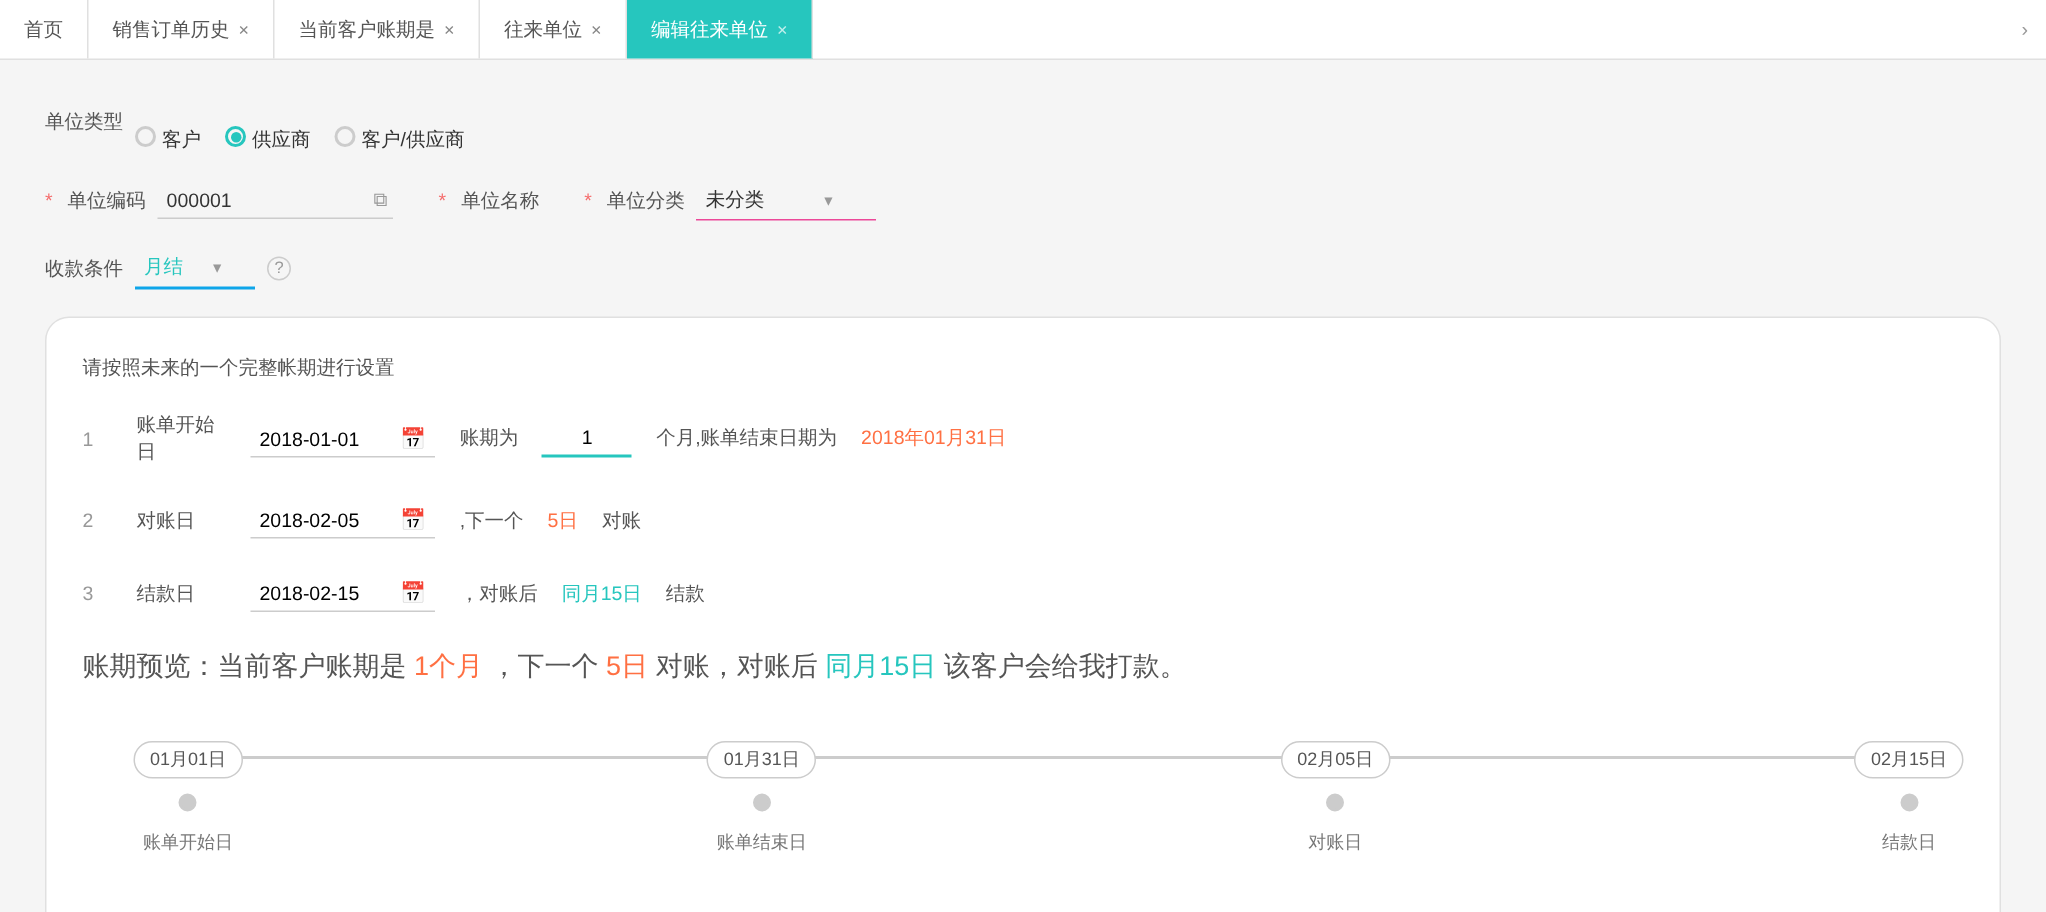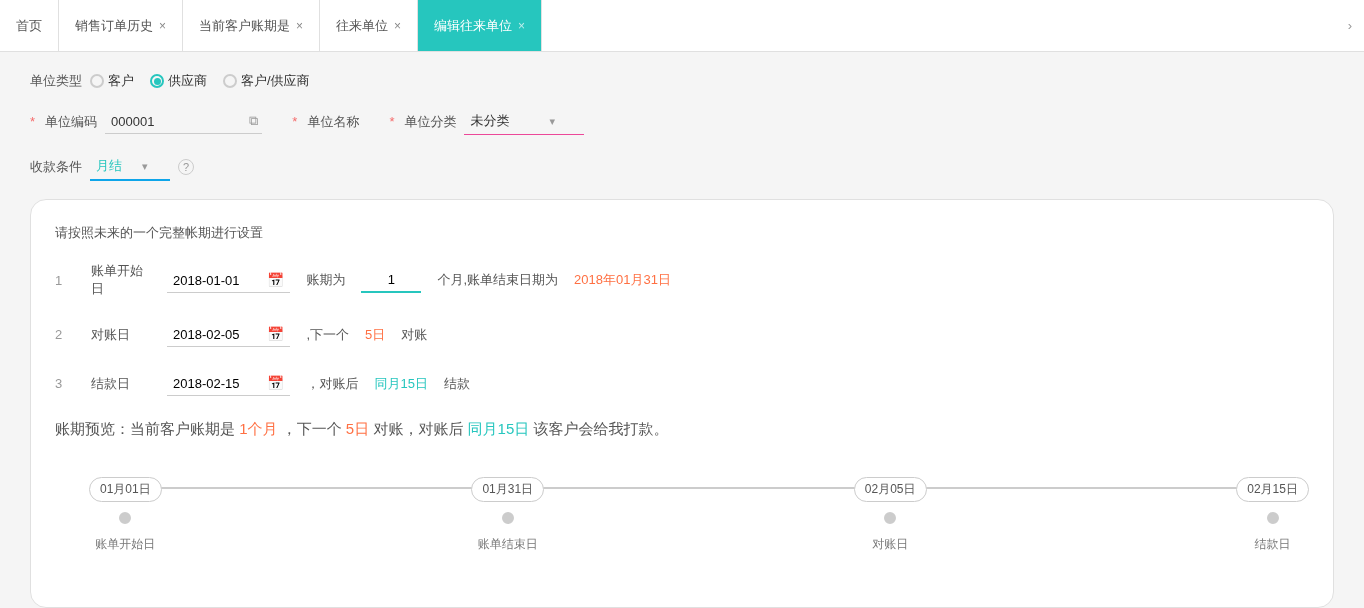--- a/index.html
+++ b/index.html
@@ -4,21 +4,21 @@
   <style>
     * { box-sizing: border-box; margin: 0; padding: 0; }
     body { font-family: 'Microsoft YaHei', Arial, sans-serif; font-size: 13px; background: #f5f5f5; color: #333; }
 
     
     .tab-bar {
       display: flex;
       align-items: stretch;
       background: #fff;
       border-bottom: 1px solid #e0e0e0;
-      height: 52px;
+      height: 40px;
     }
     .tab {
       display: flex;
       align-items: center;
       padding: 0 16px;
       cursor: pointer;
       border-right: 1px solid #e0e0e0;
       font-size: 13px;
       color: #555;
       white-space: nowrap;
@@ -70,23 +70,24 @@
     }
 
     
     .radio-group {
       display: flex;
       align-items: center;
       gap: 16px;
     }
     .radio-item {
       display: flex;
-      align-items: center;
+      align-items: flex-start;
       gap: 4px;
       cursor: pointer;
+      margin-top: 24px;
     }
     .radio-circle {
       width: 14px;
       height: 14px;
       border-radius: 50%;
       border: 2px solid #ccc;
       display: flex;
       align-items: center;
       justify-content: center;
     }
@@ -228,21 +229,21 @@
       width: 60px;
       padding: 4px 4px;
       text-align: center;
     }
     .desc-text { color: #555; }
     .highlight-orange { color: #ff7043; }
     .highlight-teal { color: #26c6be; }
 
     
     .preview-text {
-      font-size: 15px;
+      font-size: 18px;
       color: #555;
       margin-top: 8px;
       margin-bottom: 24px;
     }
 
     
     .timeline-wrapper {
       position: relative;
       padding: 16px 0 30px;
       margin-left: 34px;

